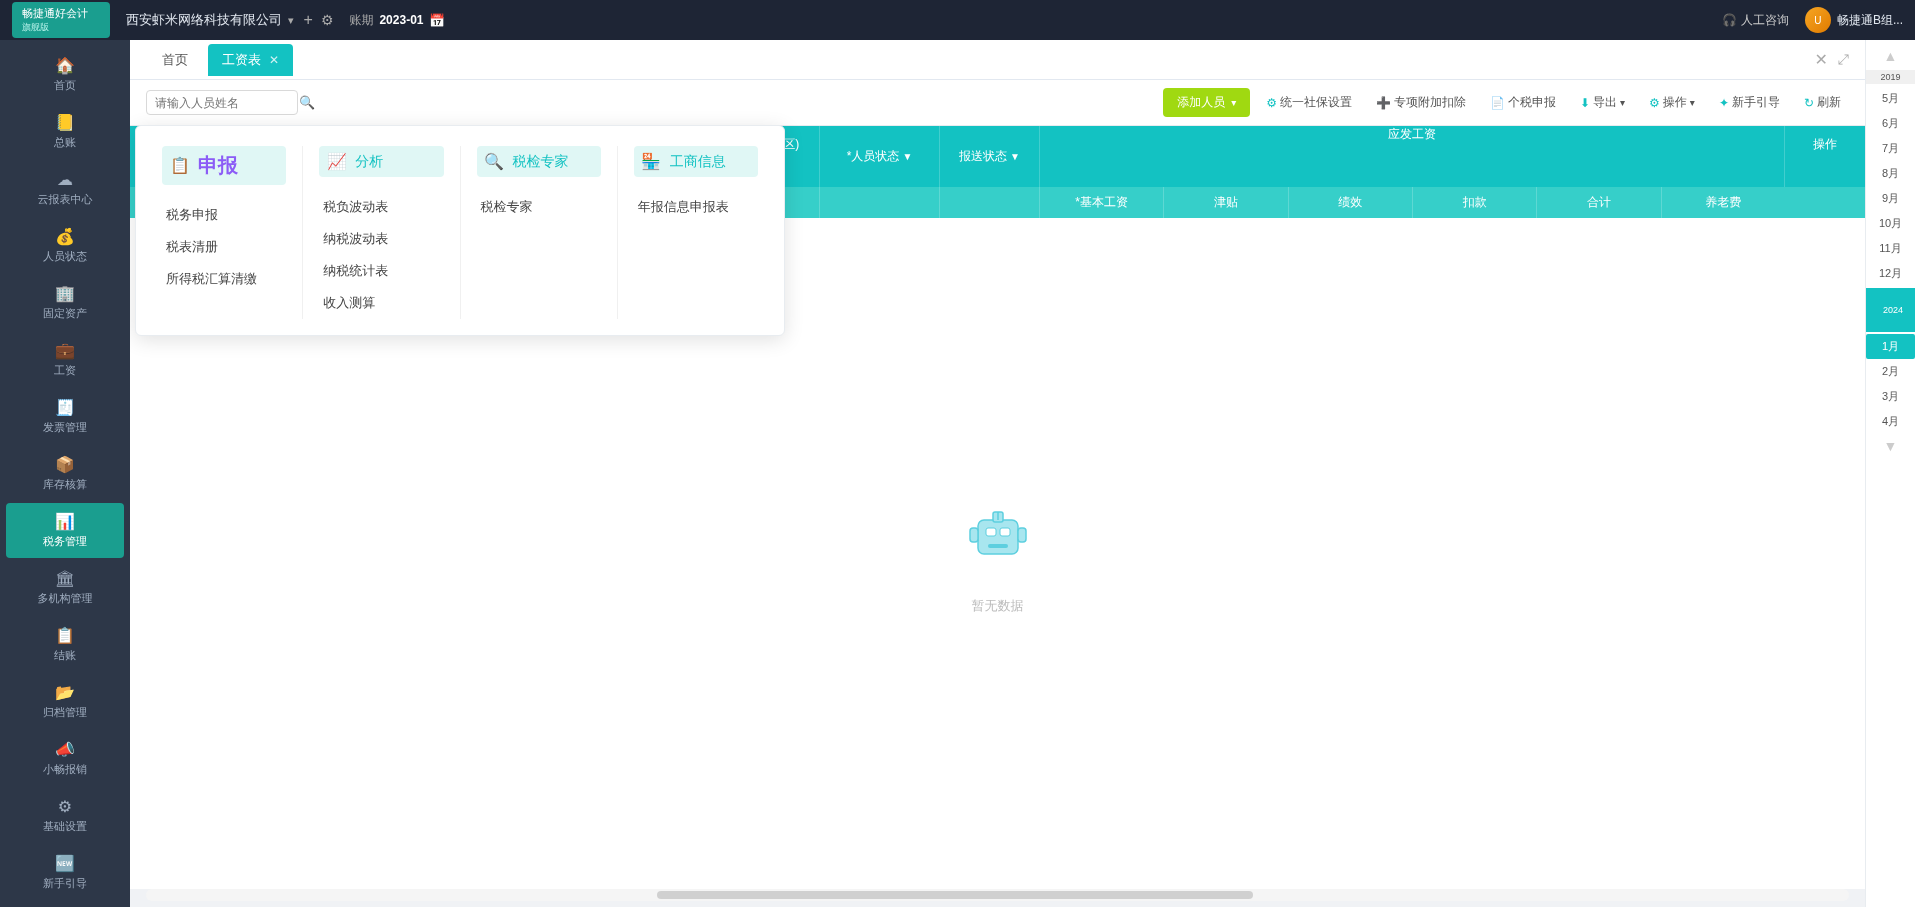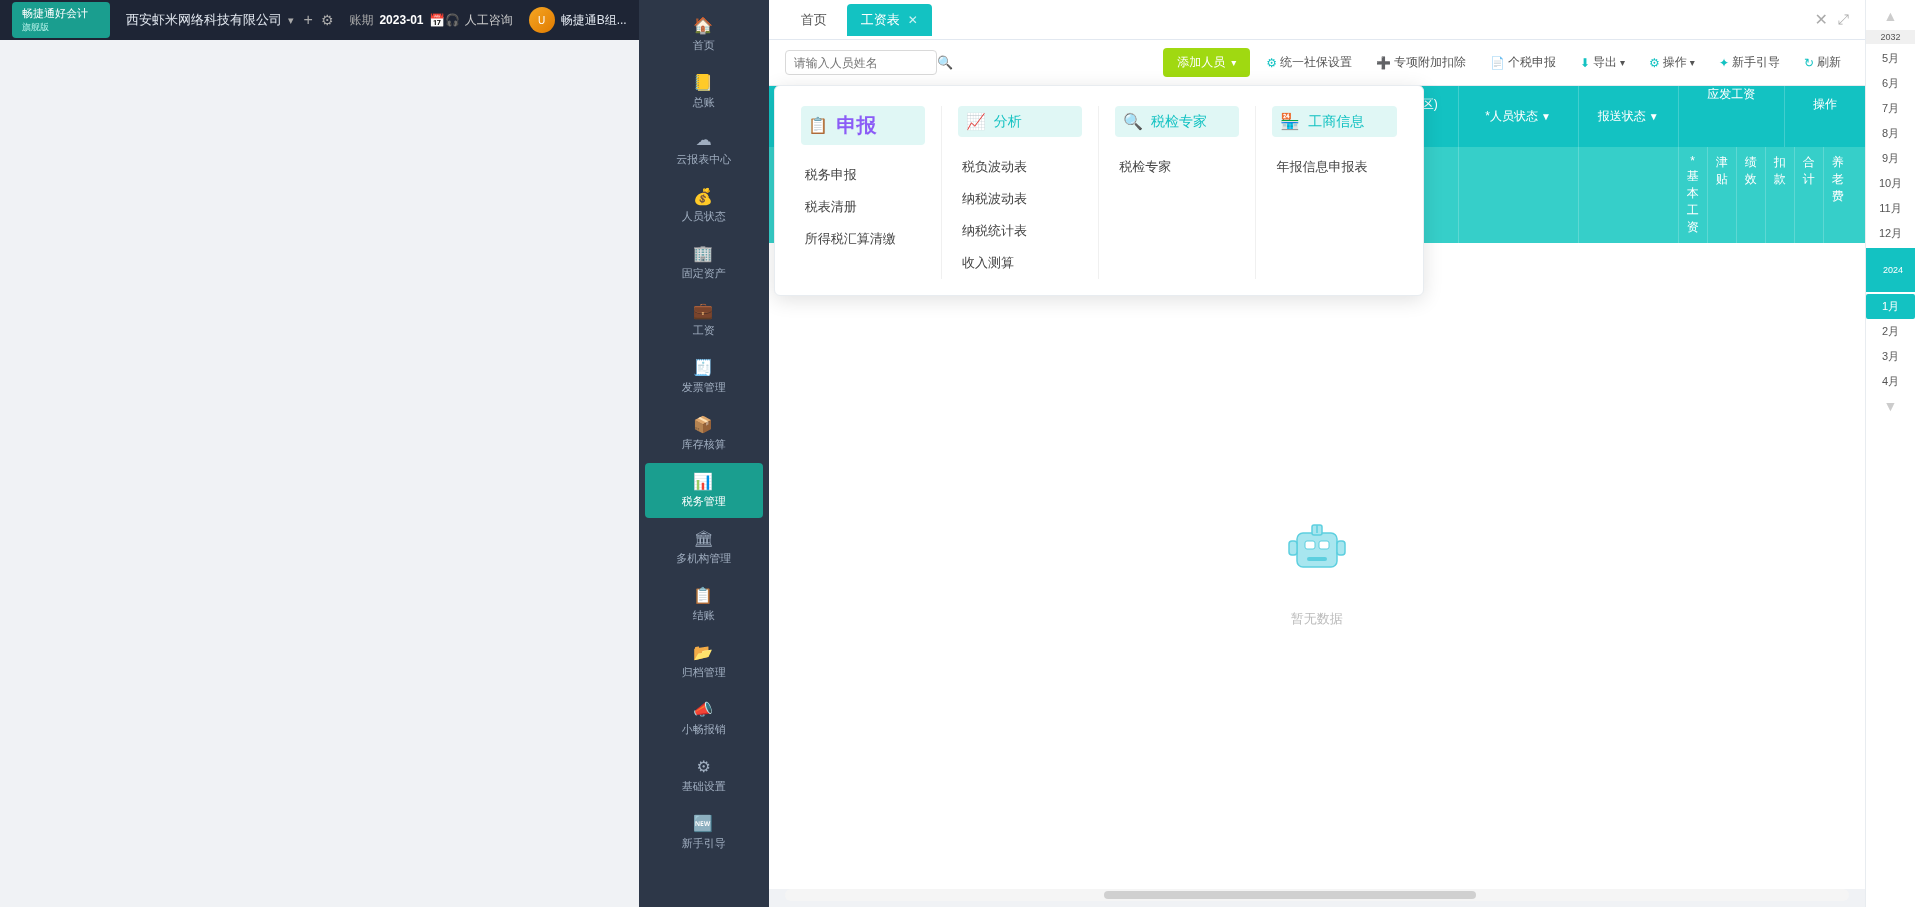--- a/index.html
+++ b/index.html
@@ -1,21 +1,21 @@
 <!DOCTYPE html>
 <html><head>
   <meta charset="utf-8">
   <style>
     * { margin: 0; padding: 0; box-sizing: border-box; }
     body { font-family: 'Microsoft YaHei', Arial, sans-serif; font-size: 13px; background: #f0f2f5; width: 1915px; height: 907px; overflow: hidden; }
   </style>
 </head>
 <body>
 
-<div id="app" style="width:1915px;height:907px;display:flex;overflow:hidden;">
+<div id="app" style="width:1915px;height:907px;display:flex;flex-direction:column;overflow:hidden;">
 
   <div style="height:40px;background:#1e2535;display:flex;align-items:center;padding:0 12px;gap:0;z-index:100;">
     <div style="display:flex;flex-direction:column;background:#1a9e8f;padding:4px 10px;border-radius:4px;margin-right:16px;min-width:98px;">
       <span style="font-size:11px;color:#fff;line-height:1.3;white-space:nowrap;">畅捷通好会计</span>
       <span style="font-size:9px;color:#b2f0e8;">旗舰版</span>
     </div>
     <div style="display:flex;align-items:center;gap:6px;cursor:pointer;">
       <span style="color:#e2e8f0;font-size:13px;">西安虾米网络科技有限公司</span>
       <span style="color:#aaa;font-size:11px;">▾</span>
     </div>
@@ -277,21 +277,21 @@
           </div>
 
         </div>
       </div>
 
     </div>
 
     <div style="width:50px;background:#fff;border-left:1px solid #e8ecf0;display:flex;flex-direction:column;align-items:center;padding:4px 0;overflow-y:auto;flex-shrink:0;">
       <div style="font-size:14px;color:#ccc;cursor:pointer;padding:4px 0;">▲</div>
 
-      <div style="font-size:9px;color:#555;background:#f0f0f0;width:100%;text-align:center;padding:2px;margin:2px 0;">2032</div>
+      <div style="font-size:9px;color:#555;background:#f0f0f0;width:100%;text-align:center;padding:2px;margin:2px 0;">2019</div>
       <div style="font-size:11px;color:#555;padding:5px 0;cursor:pointer;width:100%;text-align:center;">5月</div>
       <div style="font-size:11px;color:#555;padding:5px 0;cursor:pointer;width:100%;text-align:center;">6月</div>
       <div style="font-size:11px;color:#555;padding:5px 0;cursor:pointer;width:100%;text-align:center;">7月</div>
       <div style="font-size:11px;color:#555;padding:5px 0;cursor:pointer;width:100%;text-align:center;">8月</div>
       <div style="font-size:11px;color:#555;padding:5px 0;cursor:pointer;width:100%;text-align:center;">9月</div>
       <div style="font-size:11px;color:#555;padding:5px 0;cursor:pointer;width:100%;text-align:center;">10月</div>
       <div style="font-size:11px;color:#555;padding:5px 0;cursor:pointer;width:100%;text-align:center;">11月</div>
       <div style="font-size:11px;color:#555;padding:5px 0;cursor:pointer;width:100%;text-align:center;">12月</div>
 
       <div style="font-size:9px;color:#fff;background:#13c2c2;width:100%;text-align:center;padding:17px;margin:2px 0;">2024</div>

